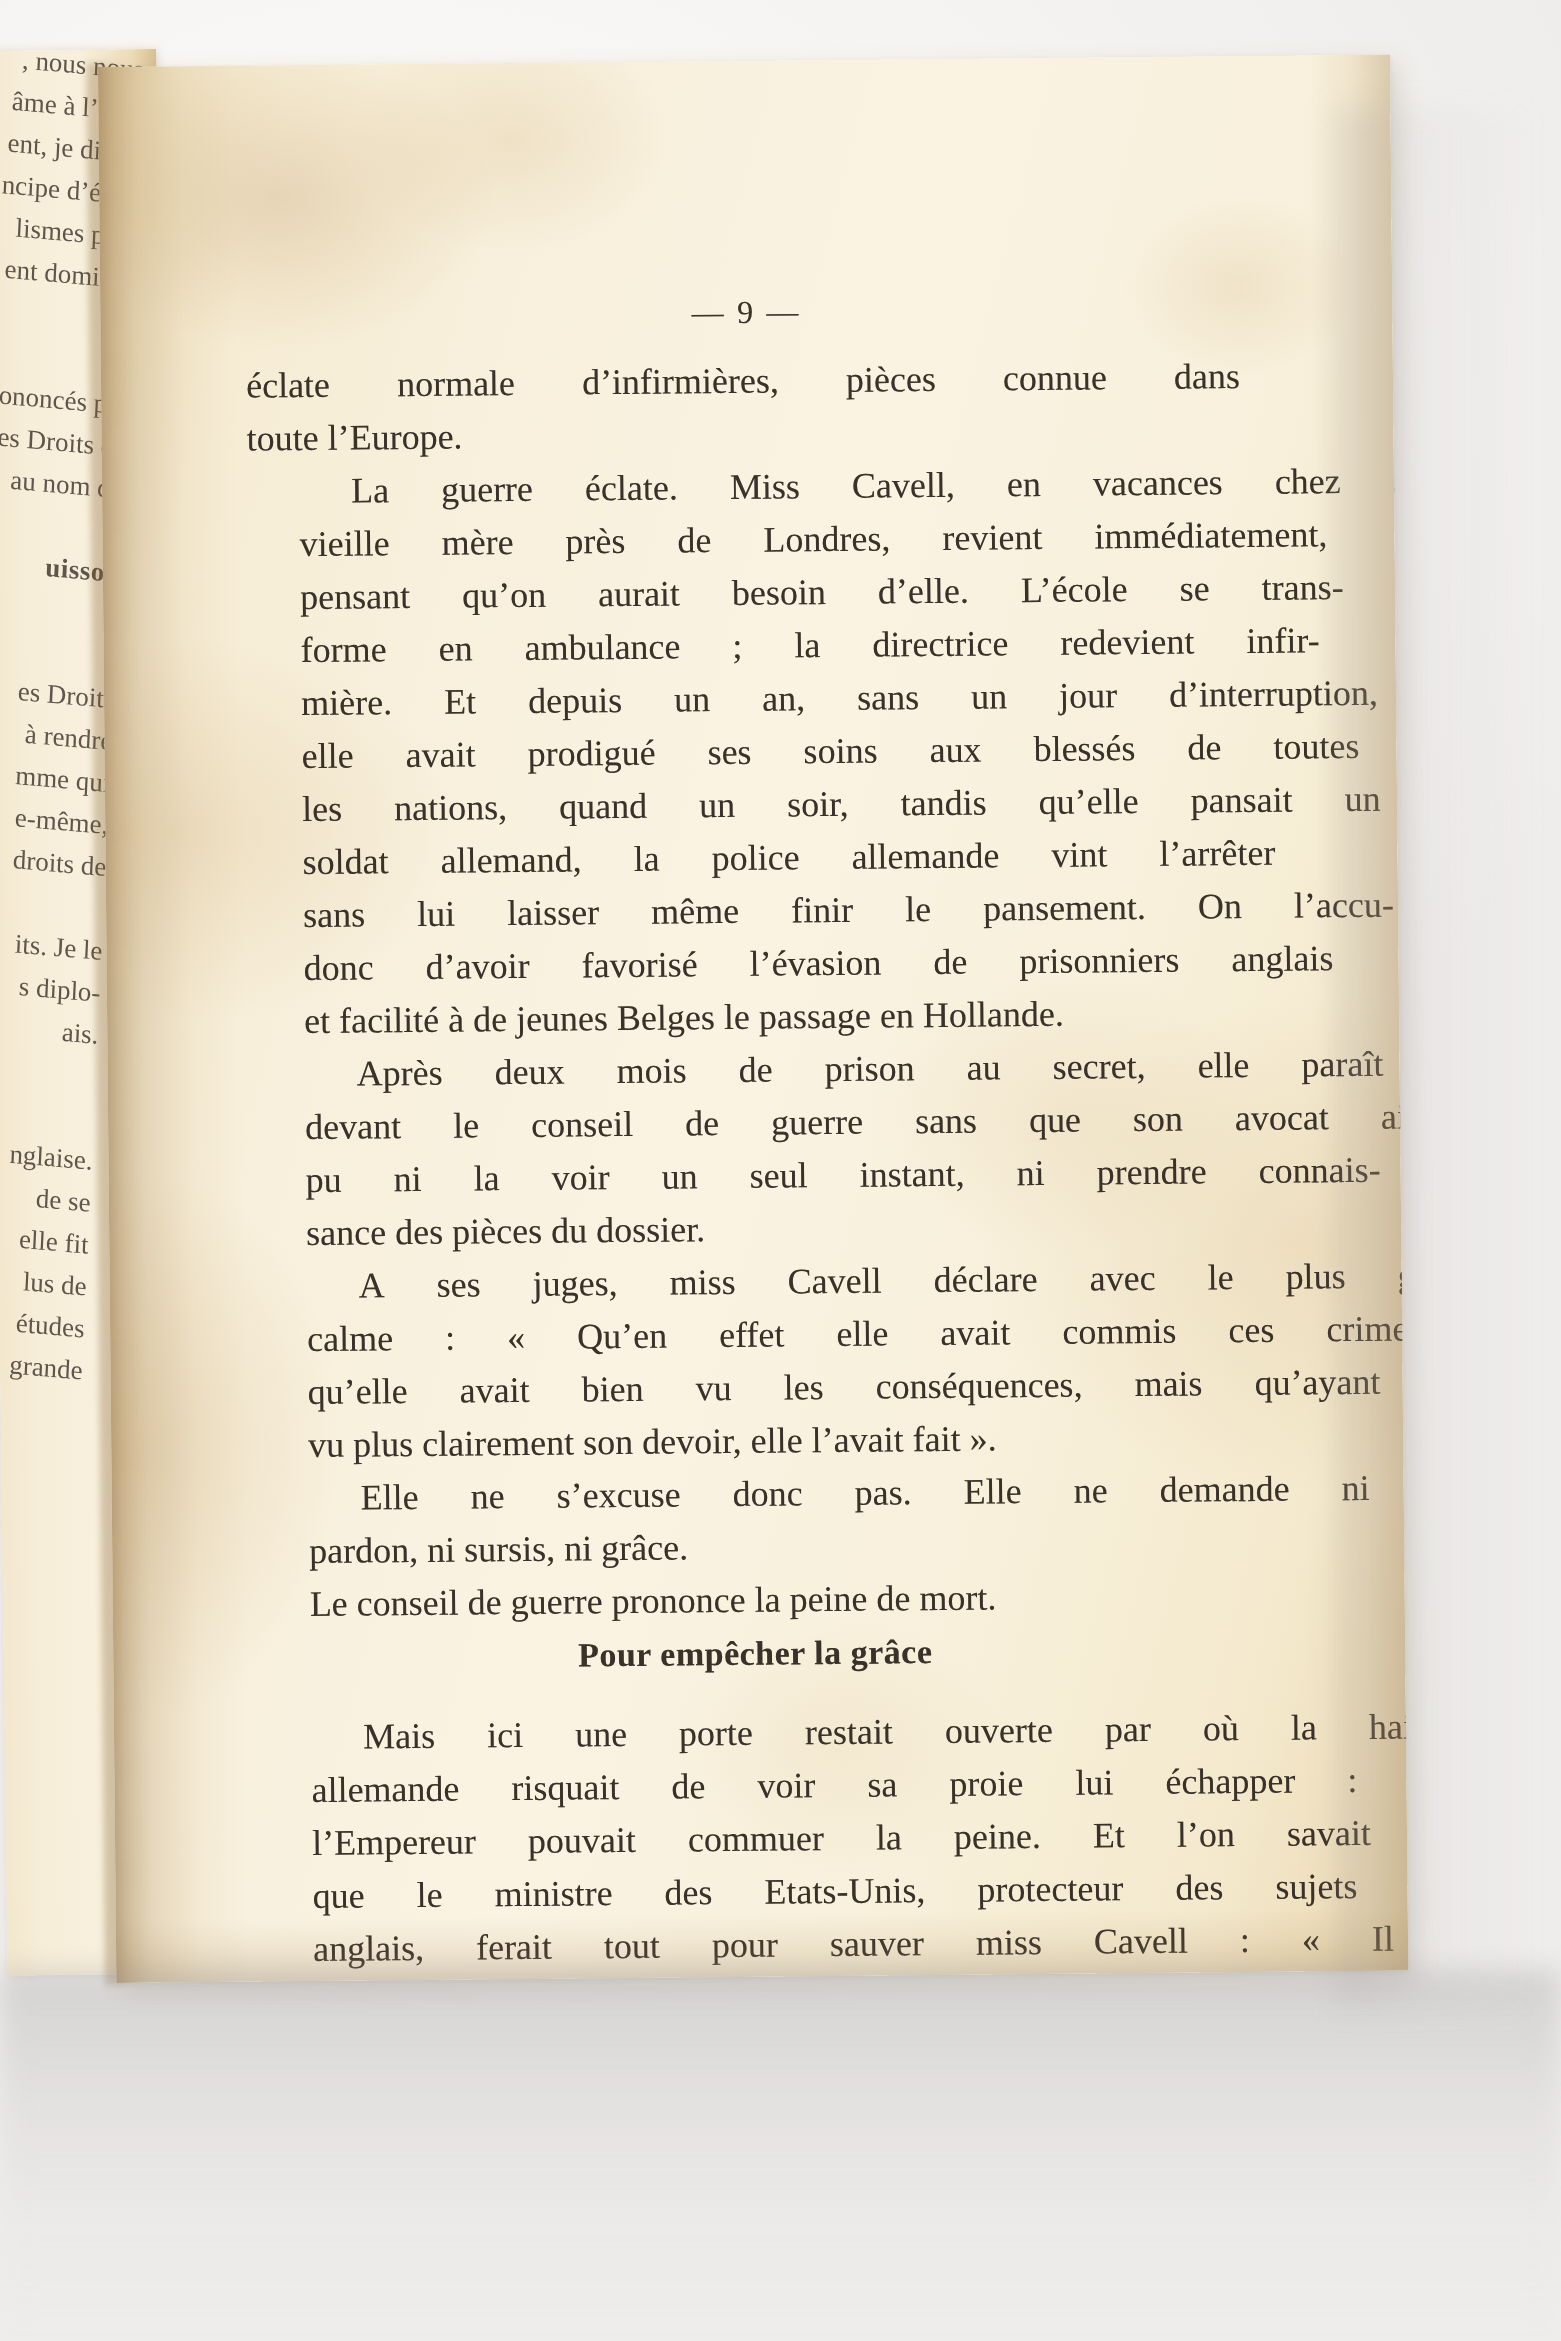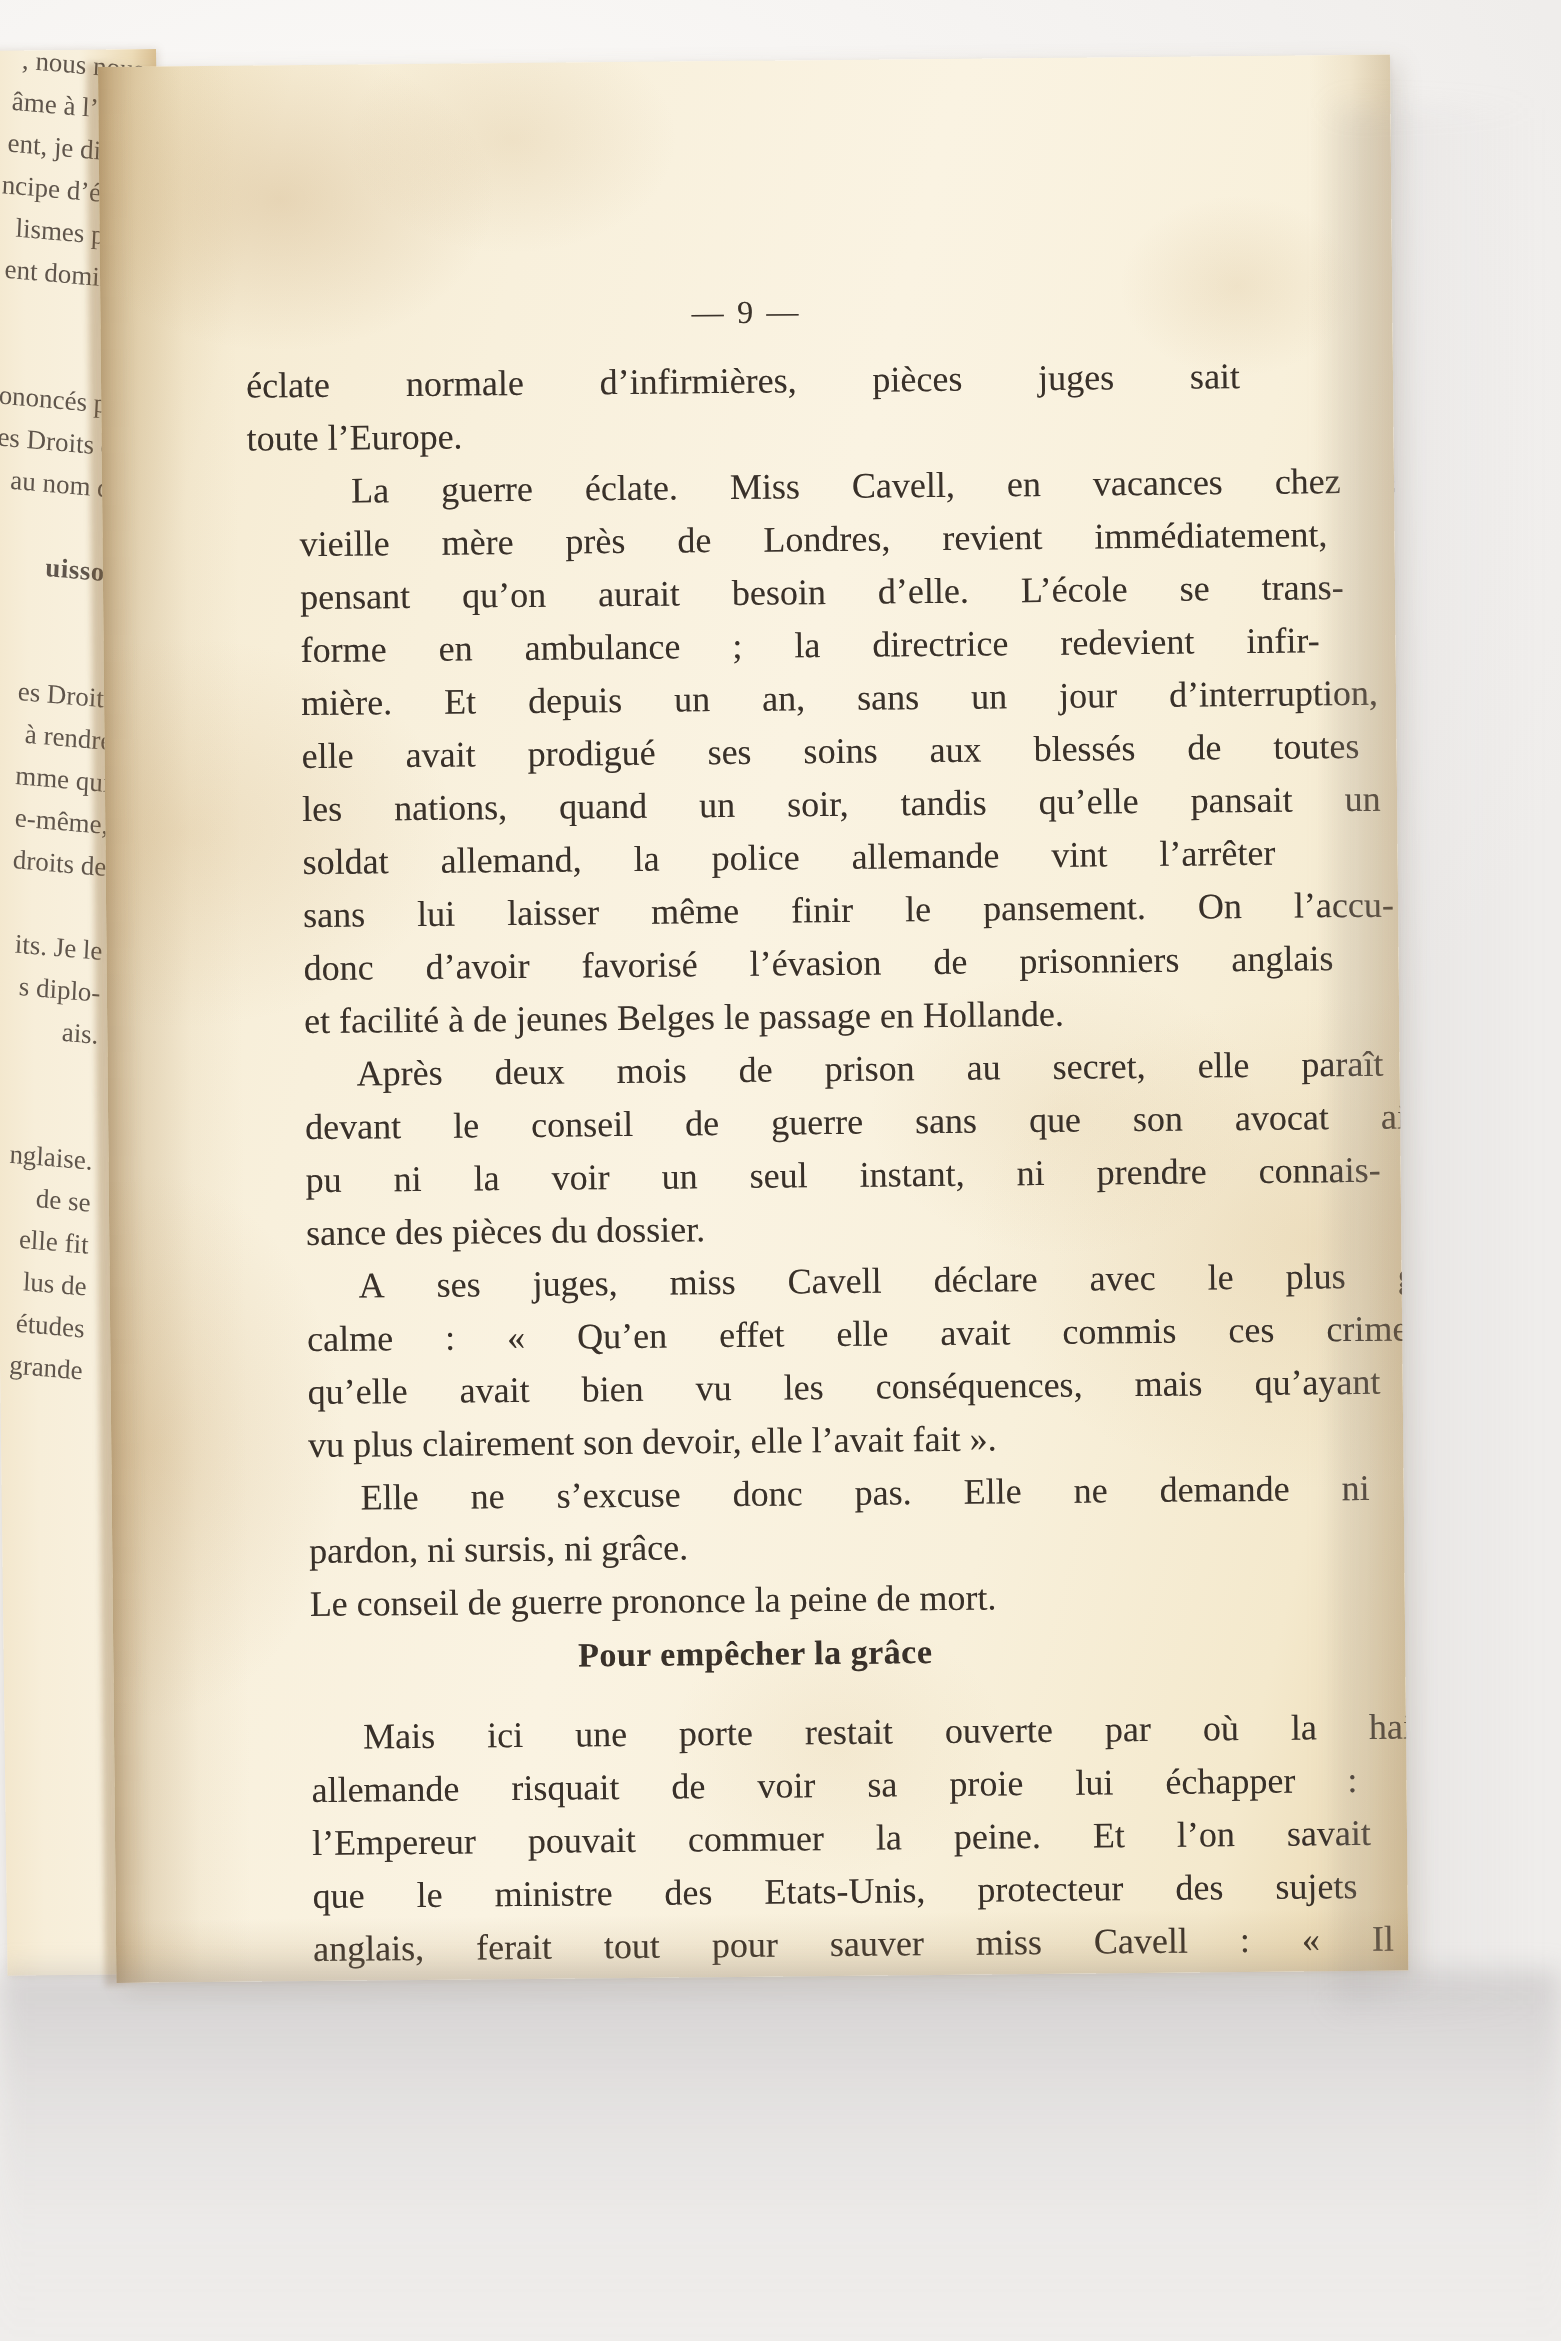--- a/index.html
+++ b/index.html
@@ -283,21 +283,21 @@
   </div>
 
   <div class="recto">
     <div class="gutter-shade"></div>
     <div class="grain"></div>
 
     <div class="folio">— 9 —</div>
 
     <div class="textblock" id="textblock">
         <p class="para">
-          <span class="ln j"><span>éclate</span><span>normale</span><span>d’infirmières,</span><span>pièces</span><span>juges</span><span>sait</span></span>
+          <span class="ln j"><span>éclate</span><span>normale</span><span>d’infirmières,</span><span>pièces</span><span>connue</span><span>dans</span></span>
           <span class="ln">toute l’Europe.</span>
         </p>
         <p class="para indent">
           <span class="ln j" style="padding-left: 52px;"><span>La</span><span>guerre</span><span>éclate.</span><span>Miss</span><span>Cavell,</span><span>en</span><span>vacances</span><span>chez</span><span>sa</span></span>
           <span class="ln j"><span>vieille</span><span>mère</span><span>près</span><span>de</span><span>Londres,</span><span>revient</span><span>immédiatement,</span></span>
           <span class="ln j"><span>pensant</span><span>qu’on</span><span>aurait</span><span>besoin</span><span>d’elle.</span><span>L’école</span><span>se</span><span>trans-</span></span>
           <span class="ln j"><span>forme</span><span>en</span><span>ambulance</span><span>;</span><span>la</span><span>directrice</span><span>redevient</span><span>infir-</span></span>
           <span class="ln j"><span>mière.</span><span>Et</span><span>depuis</span><span>un</span><span>an,</span><span>sans</span><span>un</span><span>jour</span><span>d’interruption,</span></span>
           <span class="ln j"><span>elle</span><span>avait</span><span>prodigué</span><span>ses</span><span>soins</span><span>aux</span><span>blessés</span><span>de</span><span>toutes</span></span>
           <span class="ln j"><span>les</span><span>nations,</span><span>quand</span><span>un</span><span>soir,</span><span>tandis</span><span>qu’elle</span><span>pansait</span><span>un</span></span>

